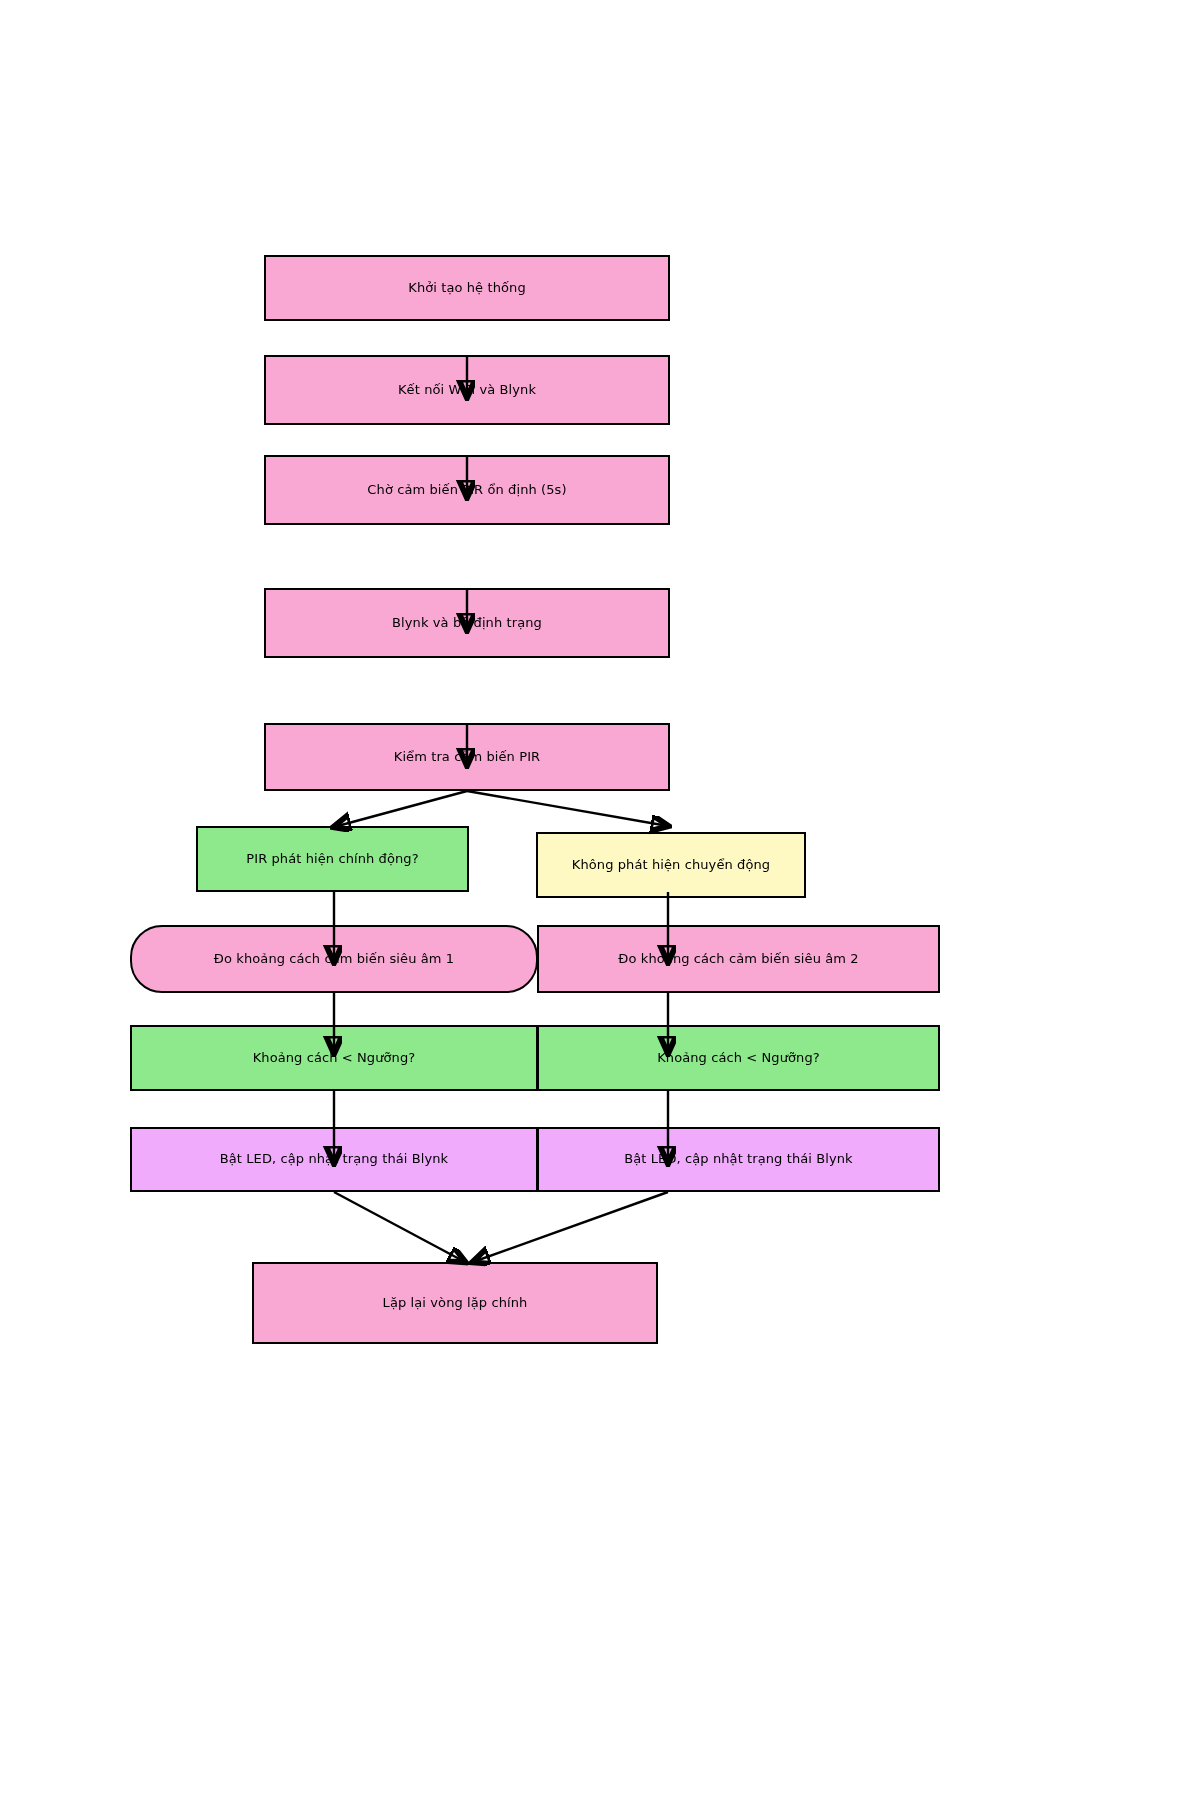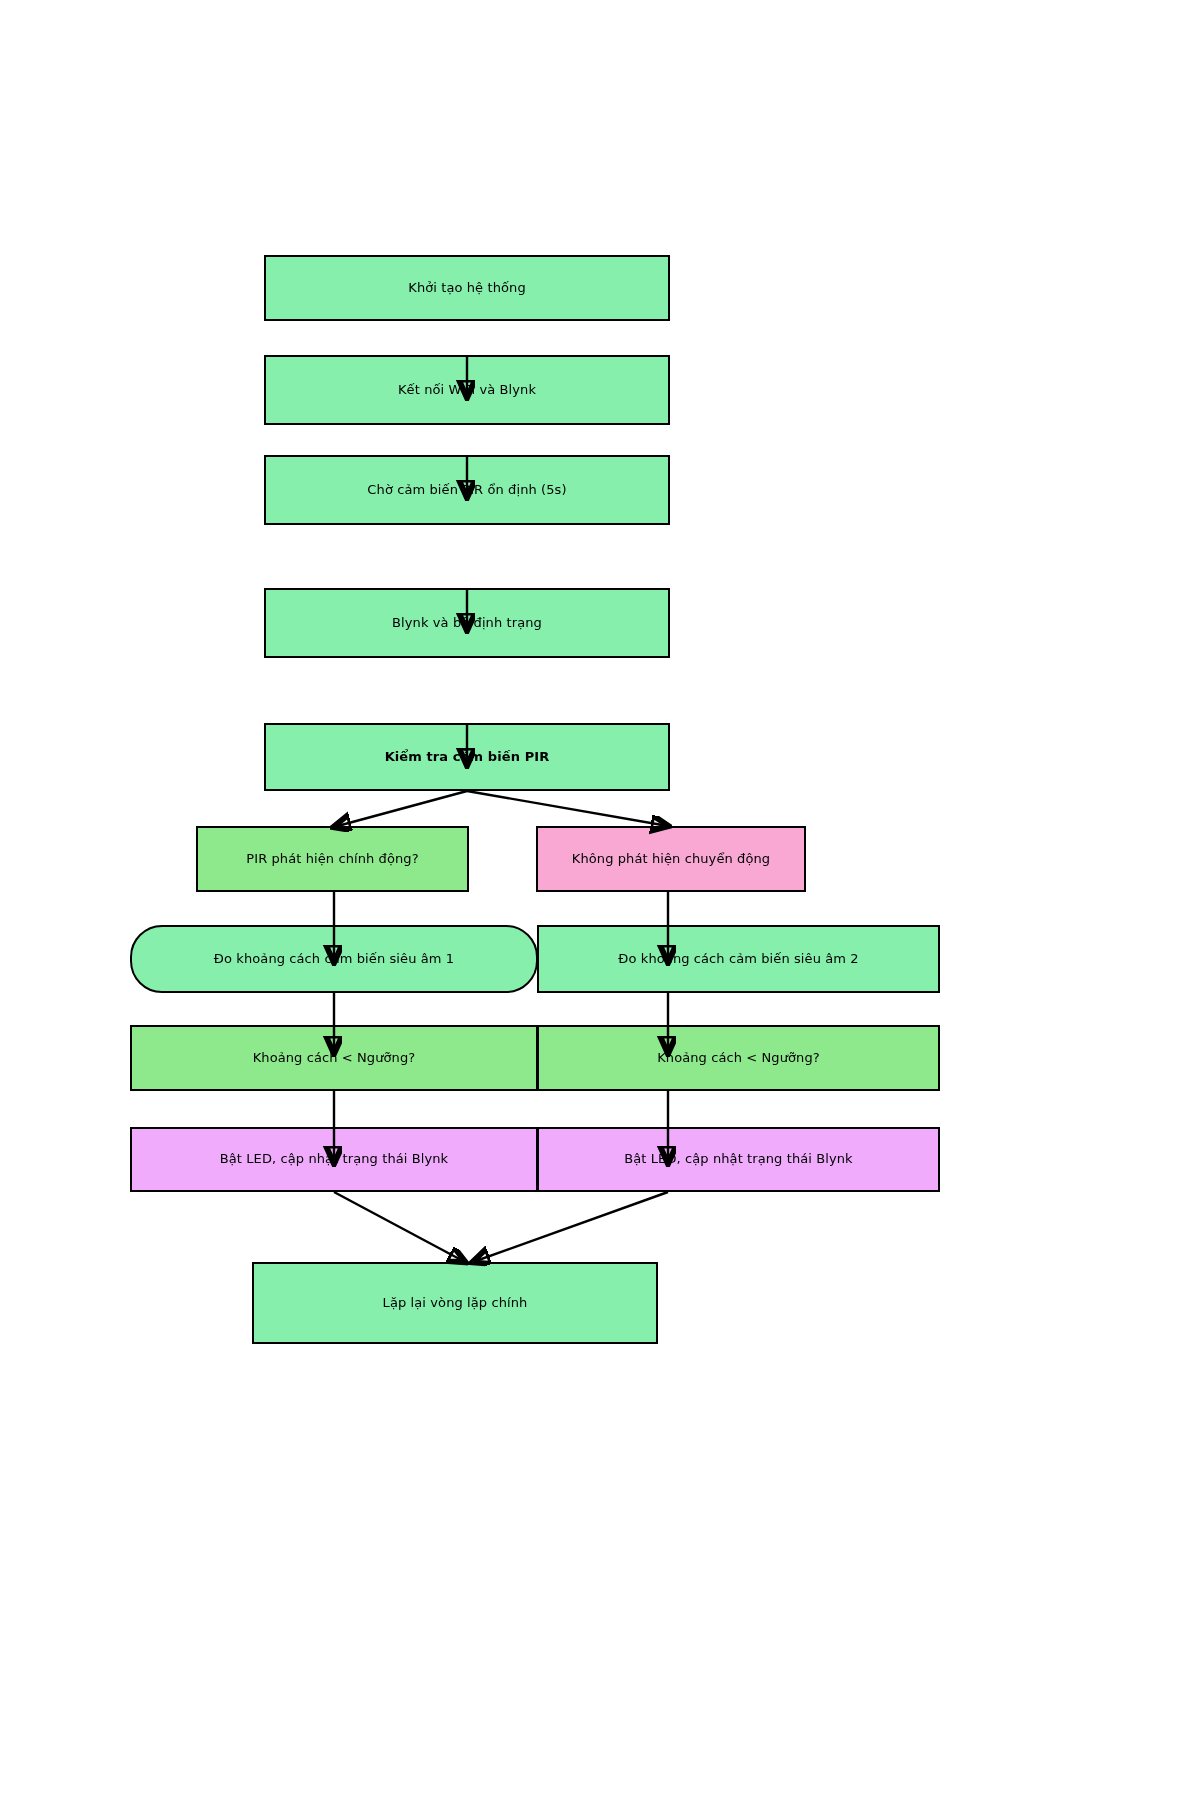--- a/index.html
+++ b/index.html
@@ -29,23 +29,23 @@
     z-index: 3;
   }
   .node .label {
     font-size: 13px;
     line-height: 1.25;
     color: #000000;
     letter-spacing: 0.1px;
     padding: 0 6px;
     white-space: nowrap;
   }
-  .fill-blue   { background: #86efac; }
+  .fill-blue   { background: #f9a8d4; }
   .fill-green  { background: #8ee88c; }
-  .fill-pink   { background: #f9a8d4; }
+  .fill-pink   { background: #fef9c3; margin-top: 6px; }
   .fill-cream  { background: #f0abfc; }
 
   svg#edges {
     position: absolute;
     left: 0;
     top: 0;
     width: 1200px;
     height: 1800px;
     z-index: 5;
     pointer-events: none;
@@ -98,21 +98,21 @@
   </div>
 
   <div class="node fill-blue" style="left:264px; top:455px; width:406px; height:70px;">
     <span class="label">Chờ cảm biến PIR ổn định (5s)</span>
   </div>
 
   <div class="node fill-blue" style="left:264px; top:588px; width:406px; height:70px;">
     <span class="label">Blynk và bộ định trạng</span>
   </div>
 
-  <div class="node fill-blue" style="left:264px; top:723px; width:406px; height:68px;font-weight:bold;">
+  <div class="node fill-blue" style="left:264px; top:723px; width:406px; height:68px;">
     <span class="label">Kiểm tra cảm biến PIR</span>
   </div>
 
   <div class="node fill-green" style="left:196px; top:826px; width:273px; height:66px;">
     <span class="label">PIR phát hiện chính động?</span>
   </div>
 
   <div class="node fill-pink" style="left:536px; top:826px; width:270px; height:66px;">
     <span class="label">Không phát hiện chuyển động</span>
   </div>

